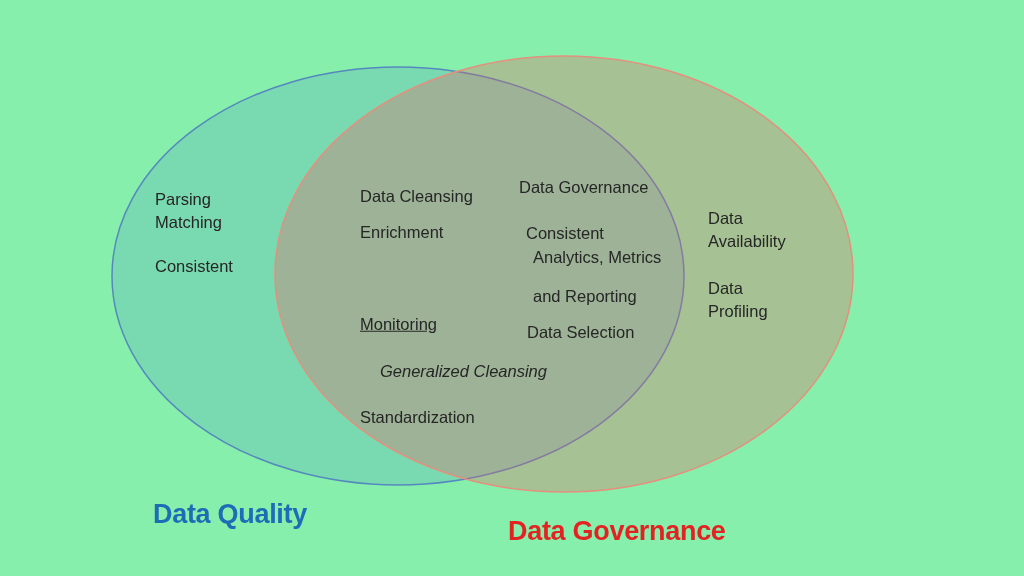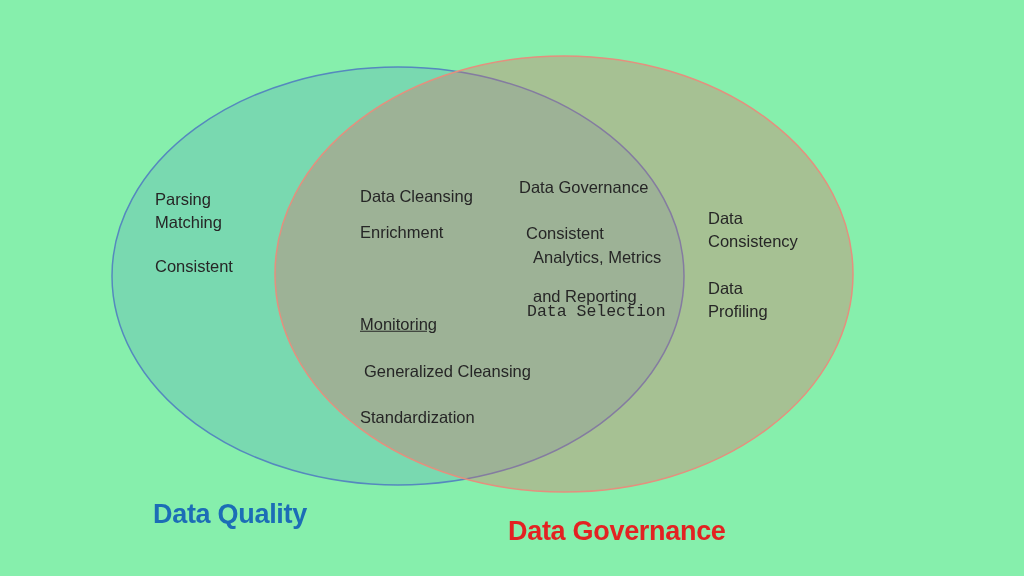--- a/index.html
+++ b/index.html
@@ -49,30 +49,30 @@
     <ellipse cx="564" cy="274" rx="289" ry="218" stroke-width="1.5" fill="#E86060" fill-opacity="0.32" stroke="#E4907E"></ellipse>
   </svg>
 
   <div class="lbl" style="left:155px; top:199px;">Parsing</div>
   <div class="lbl" style="left:155px; top:222px;text-align:center;">Matching</div>
   <div class="lbl" style="left:155px; top:266px;">Consistent</div>
 
   <div class="lbl" style="left:360px; top:196px;">Data Cleansing</div>
   <div class="lbl" style="left:360px; top:232px;">Enrichment</div>
   <div class="lbl" style="left:360px; top:324px;text-decoration:underline;">Monitoring</div>
-  <div class="lbl" style="left:364px; top:371px;">Generalized Cleansing</div>
+  <div class="lbl" style="left:380px; top:371px;font-style:italic;">Generalized Cleansing</div>
   <div class="lbl" style="left:360px; top:417px;">Standardization</div>
 
   <div class="lbl" style="left:519px; top:187px;">Data Governance</div>
   <div class="lbl" style="left:526px; top:233px;">Consistent</div>
   <div class="lbl" style="left:533px; top:257px;">Analytics, Metrics</div>
   <div class="lbl" style="left:533px; top:296px;">and Reporting</div>
-  <div class="lbl" style="left:527px; top:312px;font-family:Liberation Mono, monospace;">Data Selection</div>
+  <div class="lbl" style="left:527px; top:332px;">Data Selection</div>
 
   <div class="lbl" style="left:708px; top:218px;">Data</div>
-  <div class="lbl" style="left:708px; top:241px;">Consistency</div>
+  <div class="lbl" style="left:708px; top:241px;">Availability</div>
   <div class="lbl" style="left:708px; top:288px;">Data</div>
   <div class="lbl" style="left:708px; top:311px;">Profiling</div>
 
   <div class="title title-left" style="left:153px; top:514px;">Data Quality</div>
   <div class="title title-right" style="left:508px; top:531px;">Data Governance</div>
 
 </div>
 
 </body></html>

